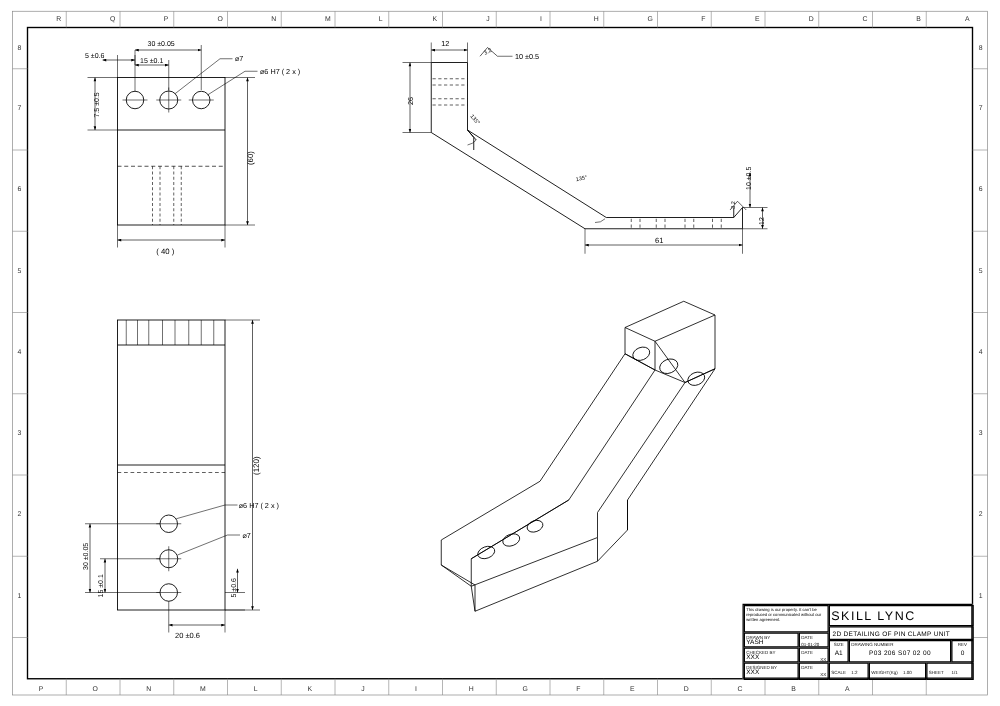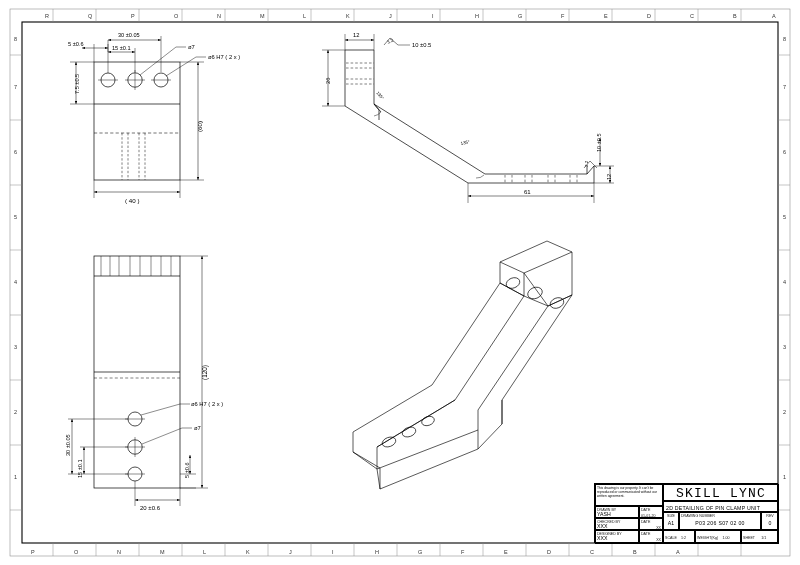--- a/index.html
+++ b/index.html
@@ -3,21 +3,21 @@
 <meta charset="utf-8">
 <style>
   html,body{margin:0;padding:0;background:#ffffff;}
   body{width:800px;height:565px;overflow:hidden;font-family:"Liberation Sans",sans-serif;color:#000;}
   #sheet{position:relative;width:800px;height:565px;background:#fff;}
   .ruler-txt{position:absolute;font-size:5.5px;color:#333;letter-spacing:.2px;}
   #draw{position:absolute;left:0;top:0;width:800px;height:565px;}
   .tb-cell{position:absolute;box-sizing:border-box;border:0.6px solid #000;font-size:4.4px;line-height:1.15;padding:0.5px 1px;overflow:hidden;}
   .tb-lbl{font-size:3.6px;color:#111;display:block;}
   .tb-val{font-size:5.2px;display:block;margin-top:0.5px;}
-  .tb-big{font-size:13px;letter-spacing:1.2px;text-align:center;font-family:Liberation Mono, monospace;}
+  .tb-big{font-size:10px;letter-spacing:1.2px;text-align:left;}
   .tb-title{font-size:5.2px;letter-spacing:.25px;}
   .notes{font-size:3.3px;line-height:1.35;}
   .ctr{text-align:center;}
 </style>
 </head>
 <body>
 
 <div id="sheet">
 
   <svg id="draw" viewBox="0 0 800 565" xmlns="http://www.w3.org/2000/svg">

